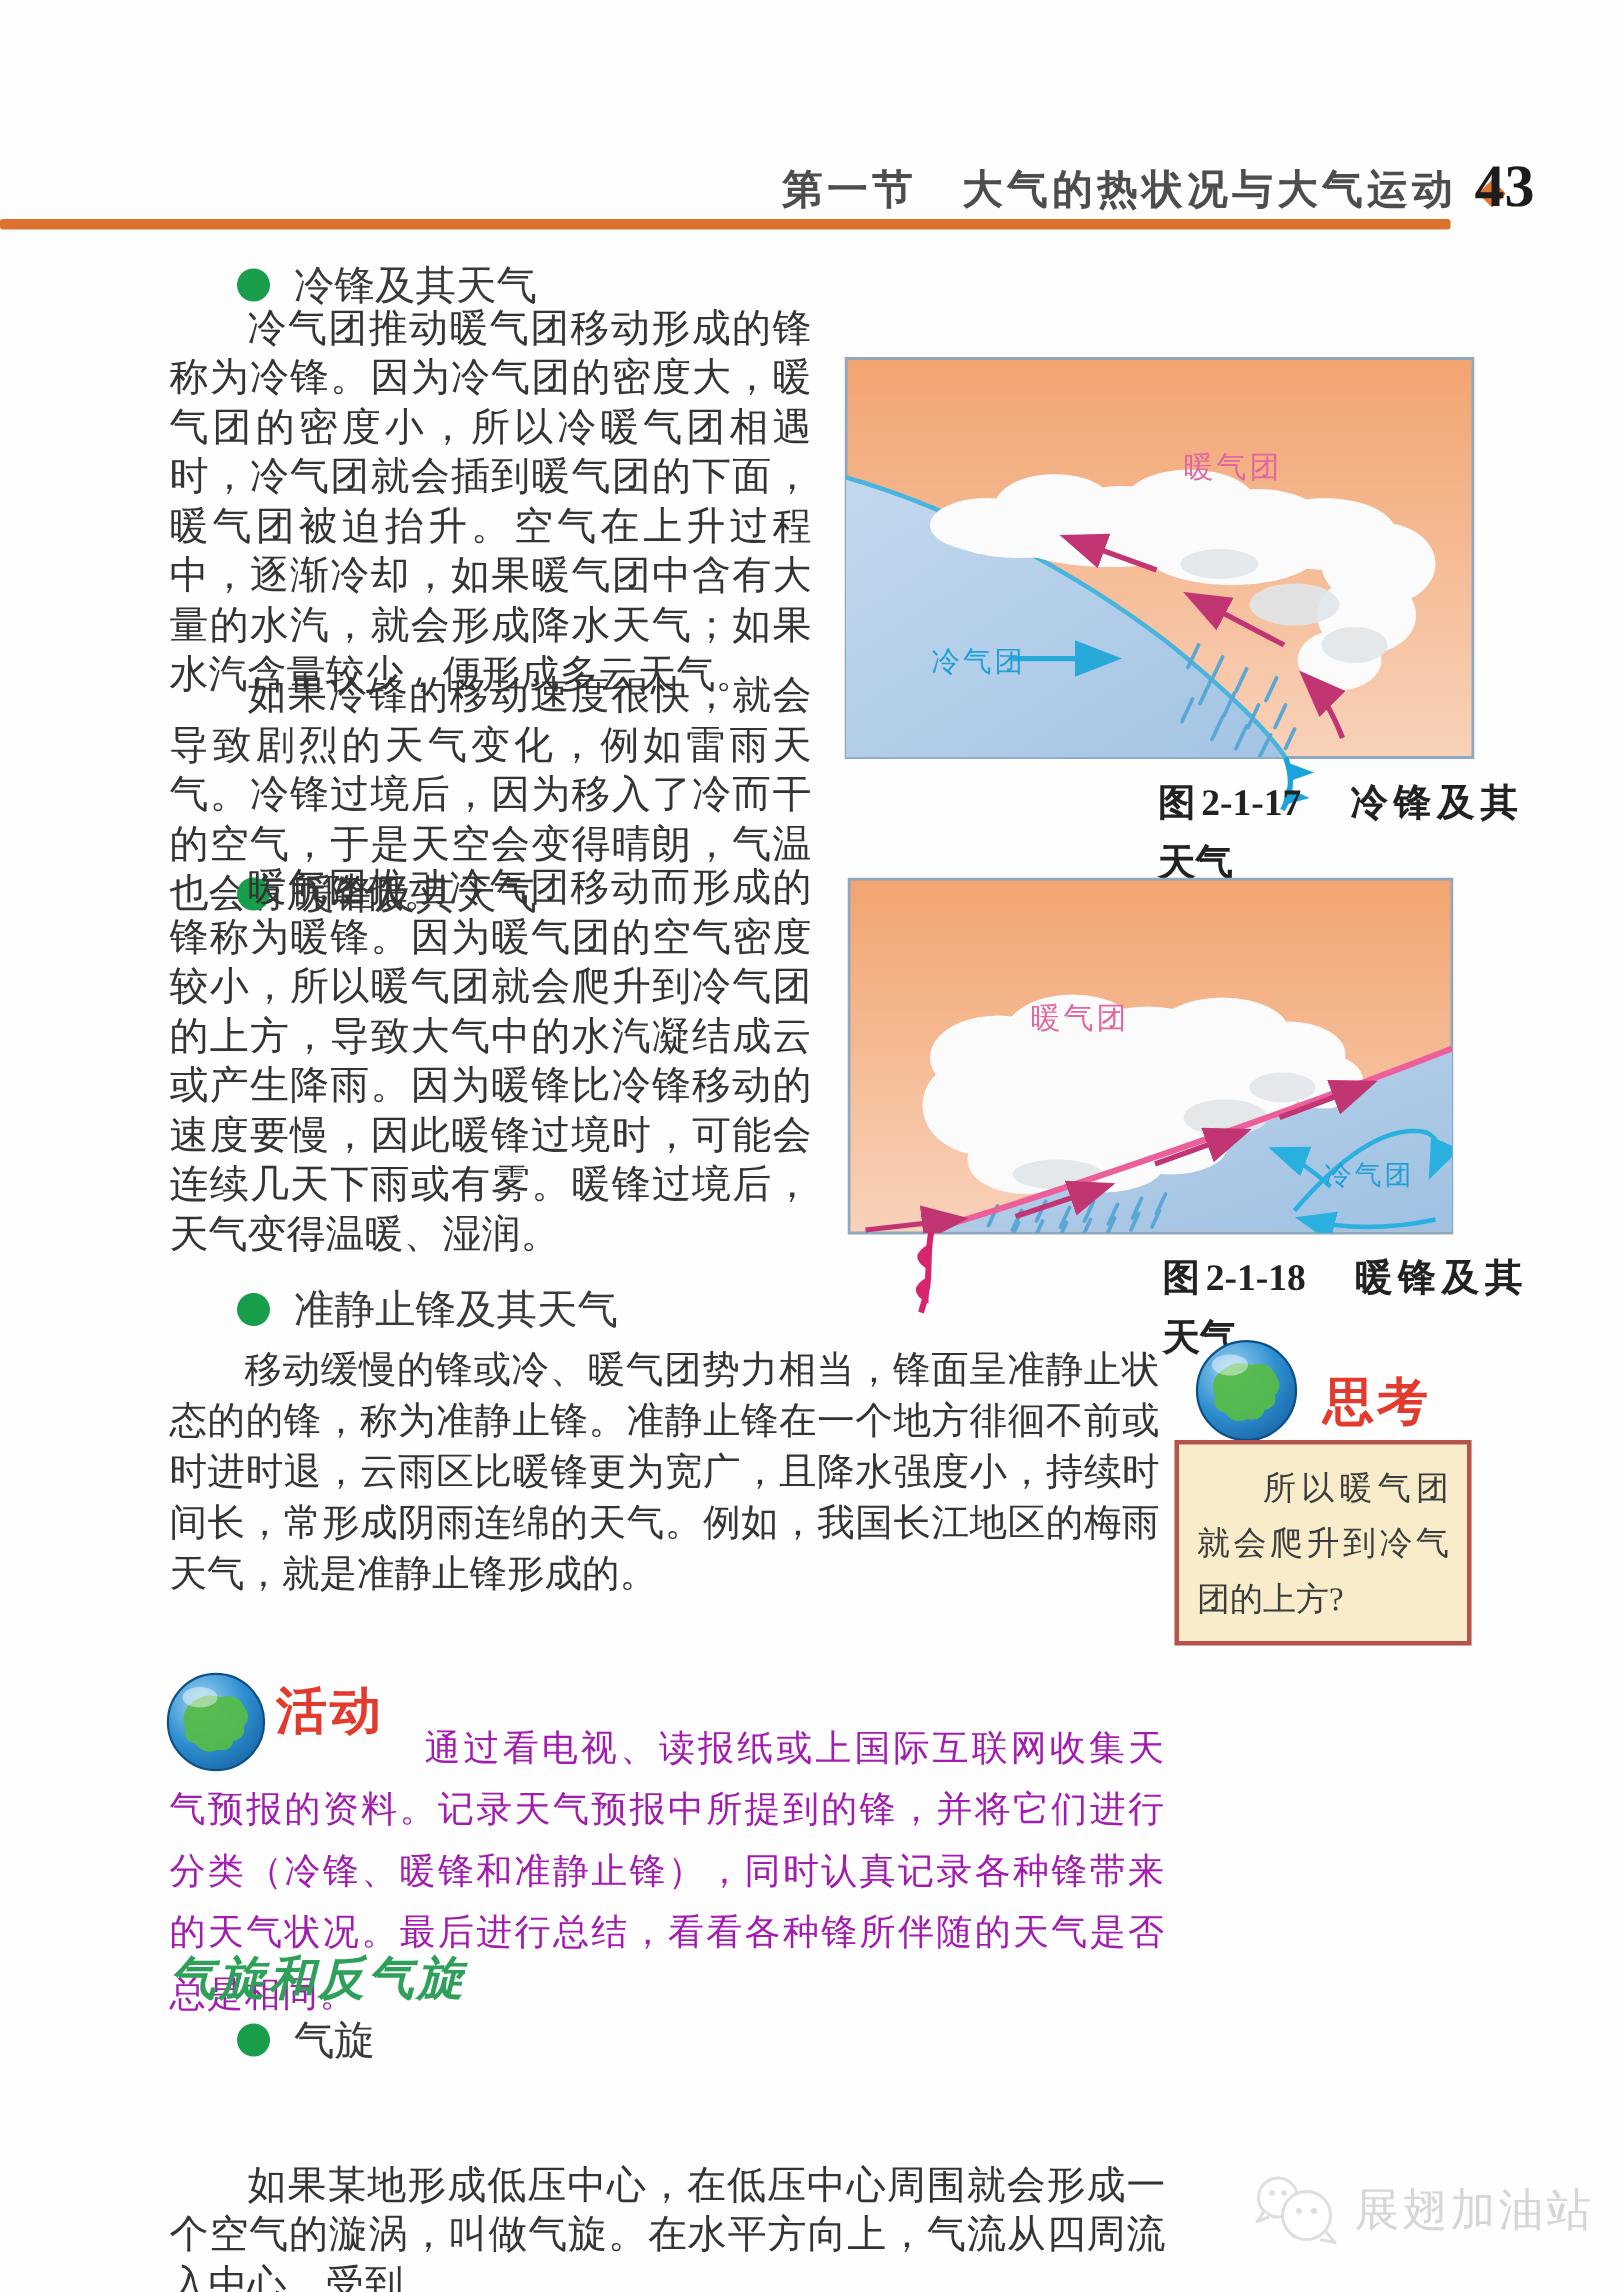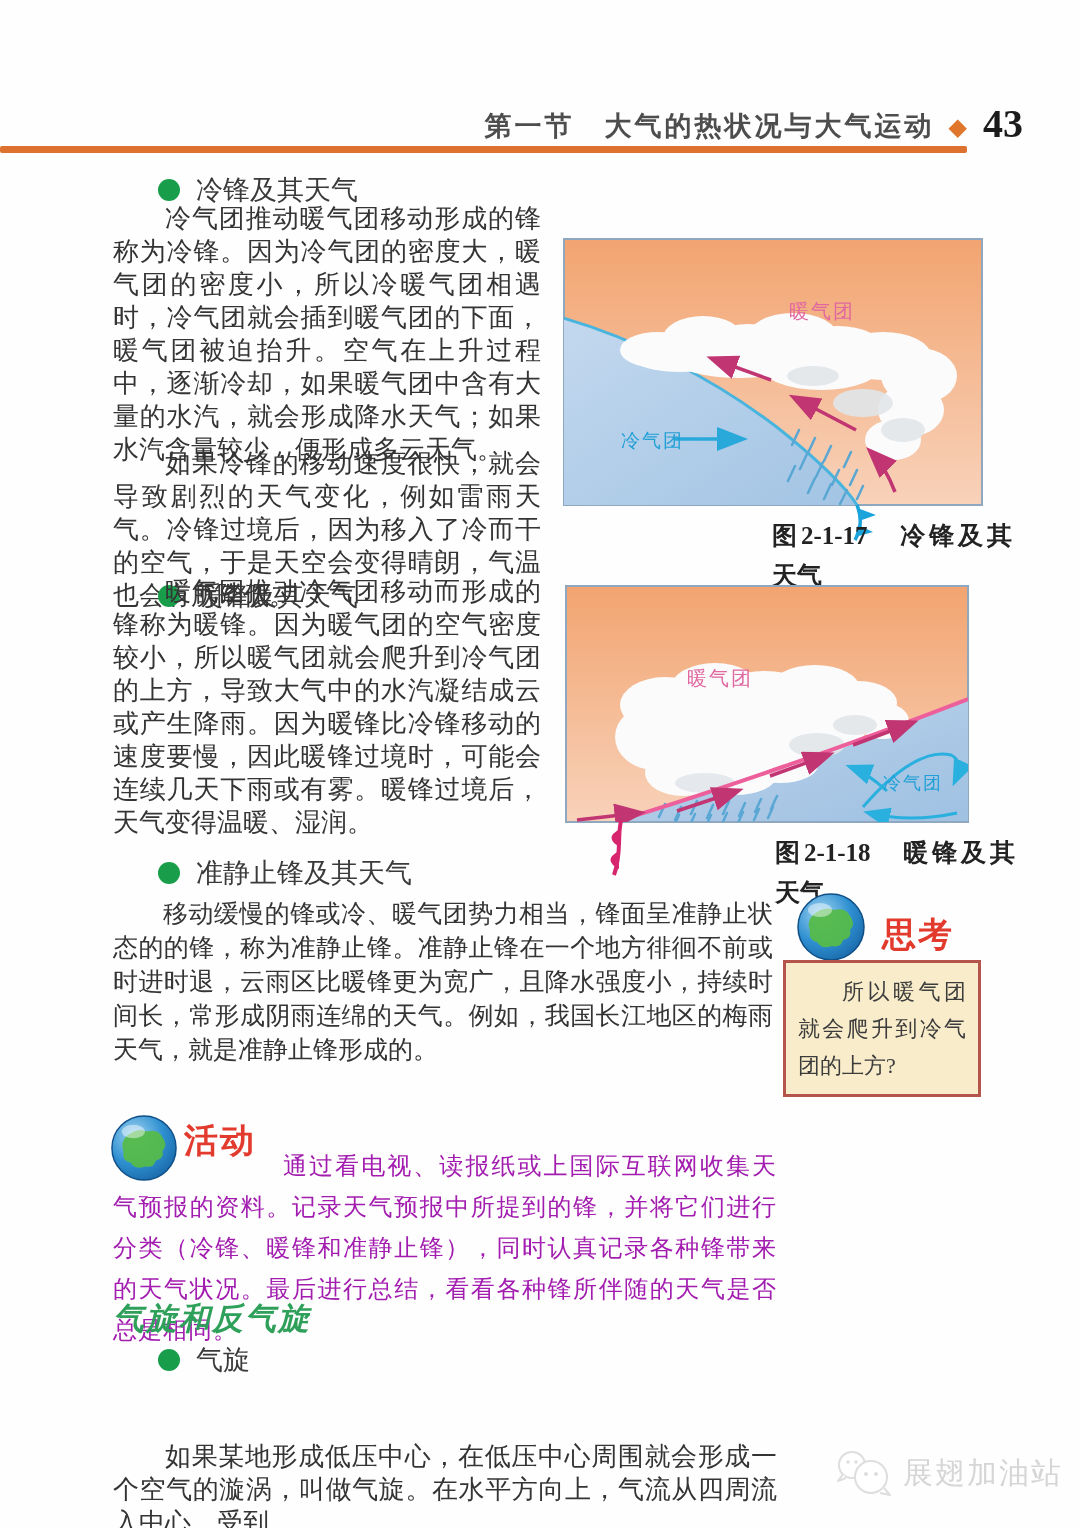--- a/index.html
+++ b/index.html
@@ -1,21 +1,21 @@
 <!DOCTYPE html>
 <html><head>
 <meta charset="utf-8">
 <style>
   html,body{margin:0;padding:0;background:#f4f4f4;}
   .page{position:relative;width:1080px;height:1528px;background:#fefefe;overflow:hidden;
         font-family:"Liberation Serif","DejaVu Serif",serif;color:#333;}
   .abs{position:absolute;}
   
   .hdr-line{position:absolute;top:146px;left:0;width:967px;height:7px;background:#dd7230;border-radius:2px;}
-  .hdr{position:absolute;top:108px;left:0;width:967px;display:flex;justify-content:flex-end;align-items:baseline;gap:14px;}
+  .hdr{position:absolute;top:108px;left:0;width:967px;display:flex;justify-content:flex-end;align-items:baseline;gap:14px;padding-left:37px;}
   .hdr-title{font-family:"Liberation Sans","DejaVu Sans",sans-serif;font-weight:bold;font-size:27px;color:#4d4d4d;letter-spacing:3px;}
   .hdr-diamond{color:#e0752c;font-size:24px;font-family:"DejaVu Sans",sans-serif;}
   .pageno{position:absolute;top:100px;left:983px;font-size:40px;font-weight:bold;color:#1c1c1c;font-family:"Liberation Serif",serif;}
   
   .bullet-h{position:absolute;left:158px;font-size:27px;color:#3a3a3a;white-space:nowrap;}
   .bullet{display:inline-block;width:22px;height:22px;border-radius:50%;background:#189e4a;margin-right:16px;vertical-align:-2px;}
   
   .body-text{position:absolute;margin:0;font-size:26px;line-height:33px;color:#343434;text-align:justify;text-indent:2em;}
   .green-h{position:absolute;left:113px;font-size:31px;font-weight:bold;font-style:italic;color:#2fa05a;
            font-family:"Liberation Sans","DejaVu Sans",sans-serif;letter-spacing:2px;}

